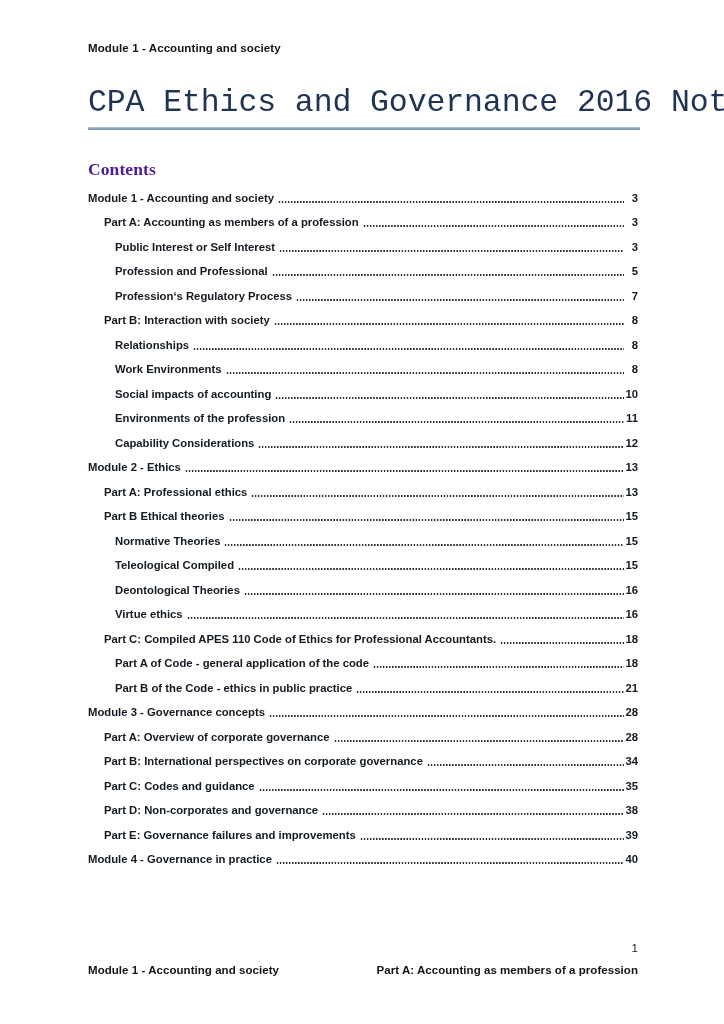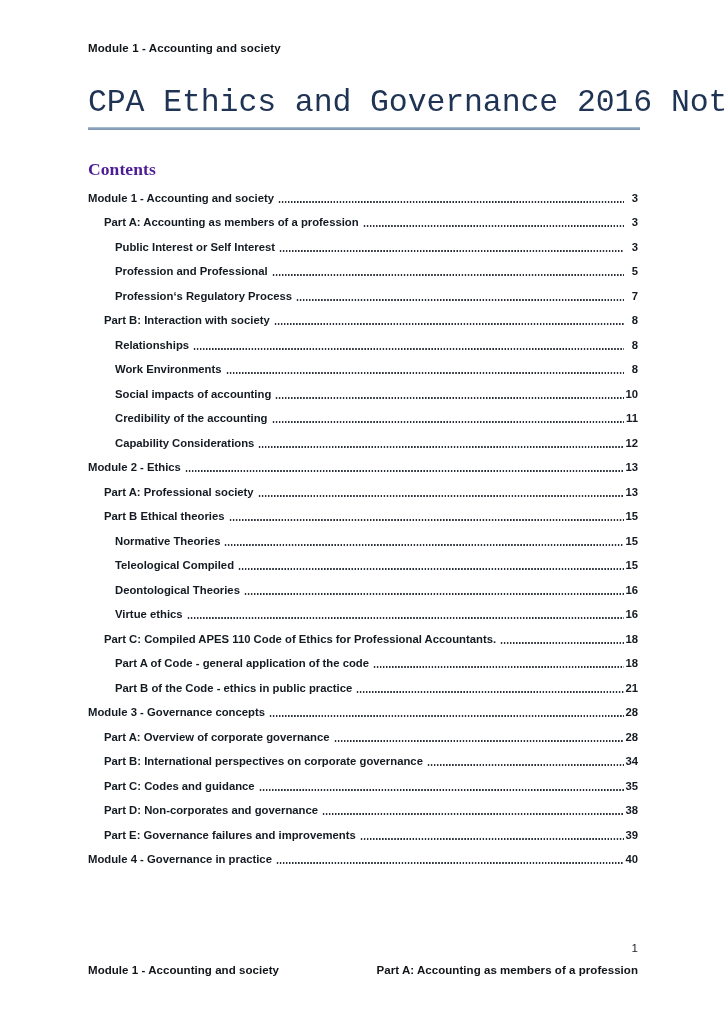--- a/index.html
+++ b/index.html
@@ -212,39 +212,39 @@
         <span class="toc-dots"></span>
         <span class="toc-page">8</span>
       </div>
       <div class="toc-row lvl3">
         <span class="toc-label">Social impacts of accounting</span>
         <span class="gap-before-dots"></span>
         <span class="toc-dots"></span>
         <span class="toc-page">10</span>
       </div>
       <div class="toc-row lvl3">
-        <span class="toc-label">Credibility of the accounting</span>
+        <span class="toc-label">Environments of the profession</span>
         <span class="gap-before-dots"></span>
         <span class="toc-dots"></span>
         <span class="toc-page">11</span>
       </div>
       <div class="toc-row lvl3">
         <span class="toc-label">Capability Considerations</span>
         <span class="gap-before-dots"></span>
         <span class="toc-dots"></span>
         <span class="toc-page">12</span>
       </div>
       <div class="toc-row lvl1">
         <span class="toc-label">Module 2 - Ethics</span>
         <span class="gap-before-dots"></span>
         <span class="toc-dots"></span>
         <span class="toc-page">13</span>
       </div>
       <div class="toc-row lvl2">
-        <span class="toc-label">Part A: Professional society</span>
+        <span class="toc-label">Part A: Professional ethics</span>
         <span class="gap-before-dots"></span>
         <span class="toc-dots"></span>
         <span class="toc-page">13</span>
       </div>
       <div class="toc-row lvl2">
         <span class="toc-label">Part B Ethical theories</span>
         <span class="gap-before-dots"></span>
         <span class="toc-dots"></span>
         <span class="toc-page">15</span>
       </div>

